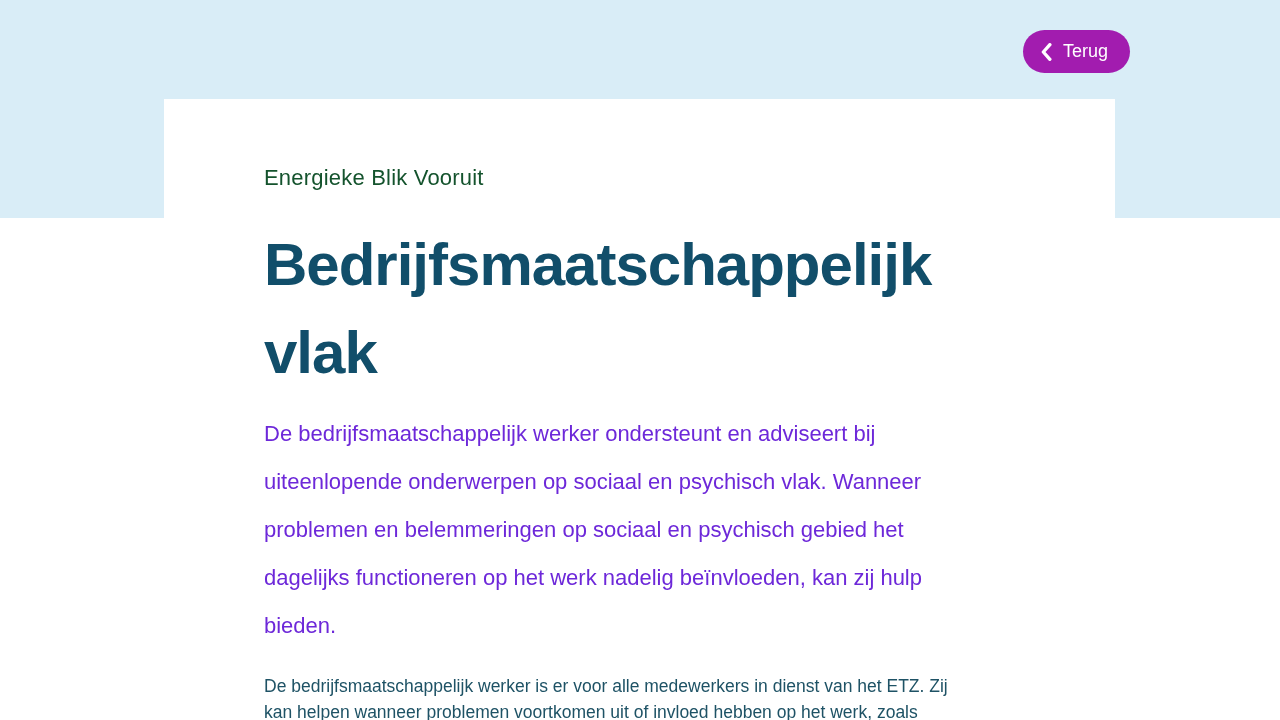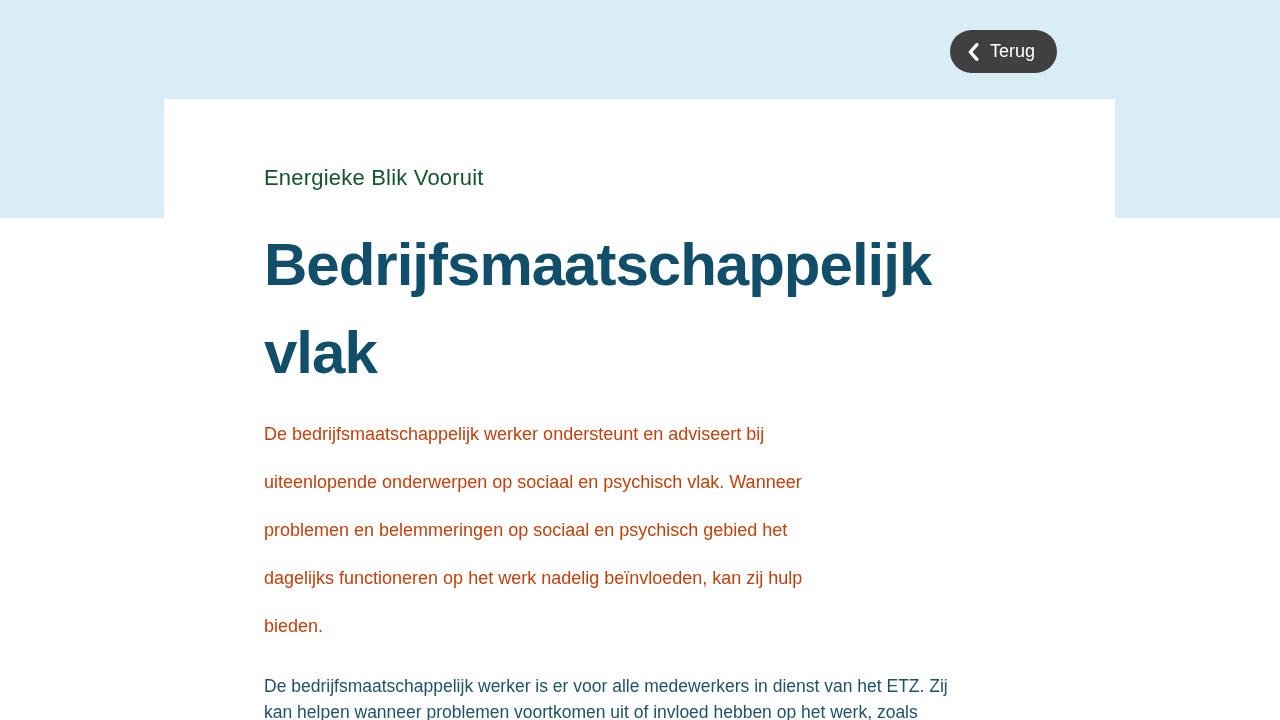--- a/index.html
+++ b/index.html
@@ -14,24 +14,24 @@
   .hero-band {
     position: absolute;
     top: 0; left: 0;
     width: 1280px;
     height: 218px;
     background: #d9edf7;
   }
   .back-button {
     position: absolute;
     top: 30px;
-    left: 950px;
+    left: 1023px;
     height: 43px;
     min-width: 106px;
-    background: #404040;
+    background: #a21caf;
     border: none;
     border-radius: 22px;
     color: #ffffff;
     display: flex;
     align-items: center;
     gap: 10px;
     padding: 0 22px 0 17px;
     font-size: 18px;
     font-family: "Liberation Sans", sans-serif;
     cursor: pointer;
@@ -56,22 +56,22 @@
   .page-title {
     color: #114e6a;
     font-size: 60px;
     line-height: 88px;
     font-weight: 700;
     letter-spacing: -1px;
     max-width: 720px;
     margin-top: 30px;
   }
   .intro-paragraph {
-    color: #c2410c;
-    font-size: 18px;
+    color: #6d28d9;
+    font-size: 22px;
     line-height: 48px;
     font-weight: 400;
     max-width: 760px;
     margin-top: 13px;
     white-space: pre-line;
   }
   .body-paragraph {
     color: #1e5265;
     font-size: 17.5px;
     line-height: 26px;

